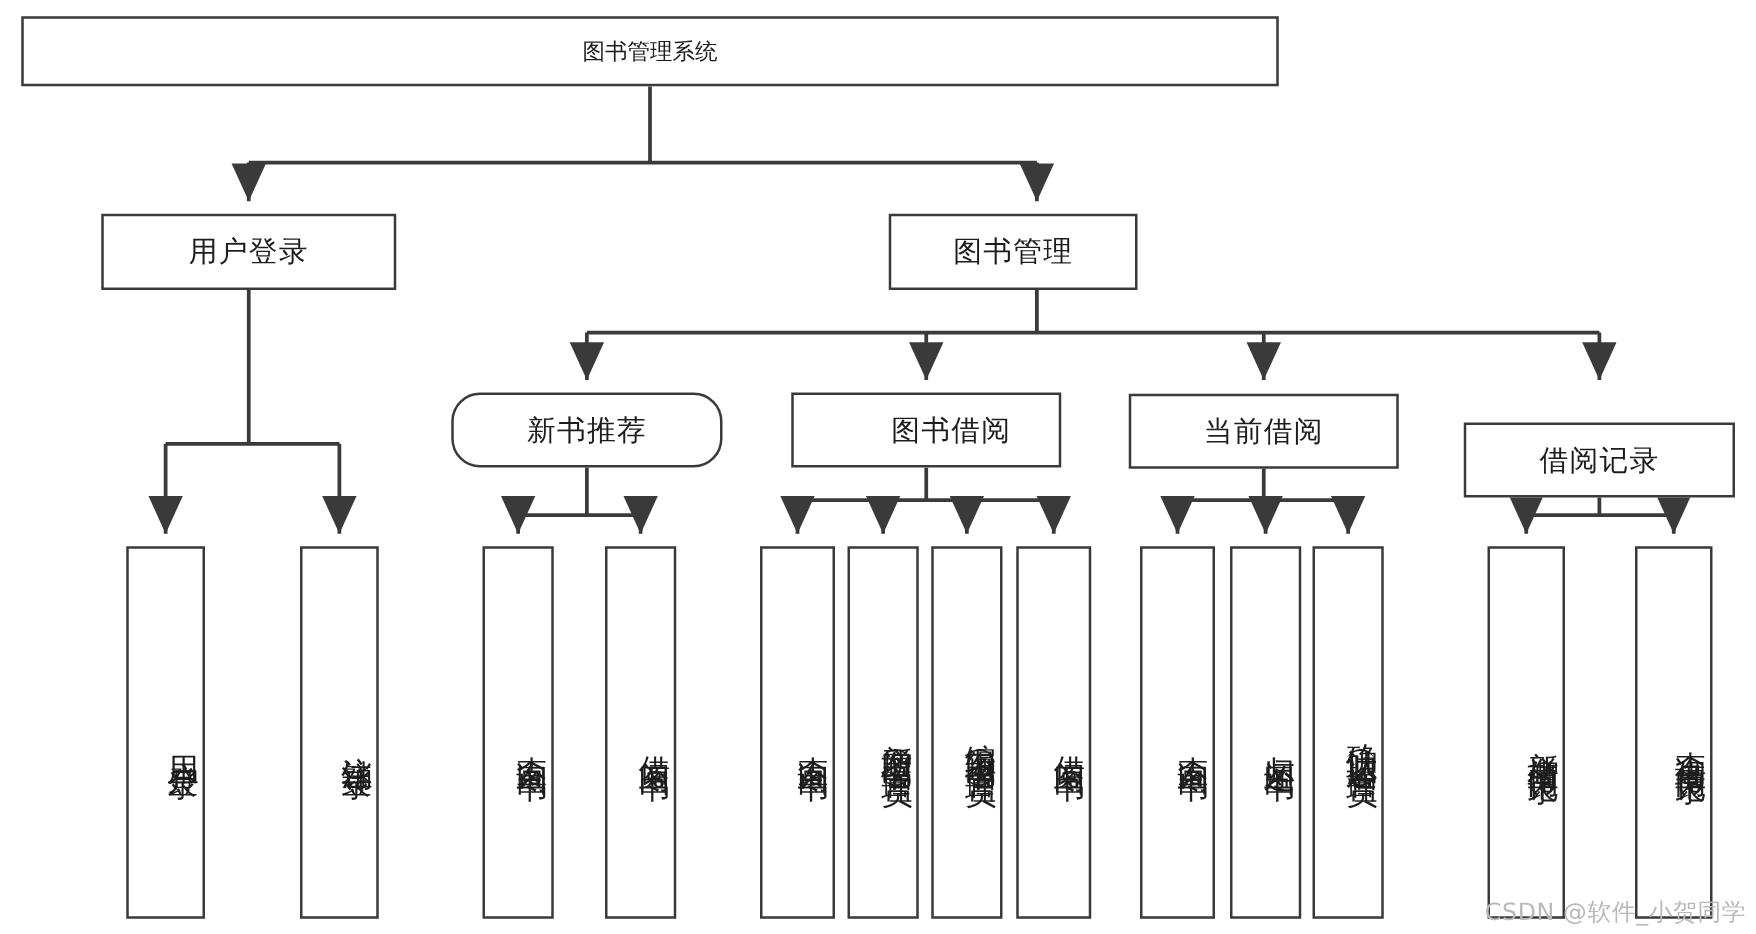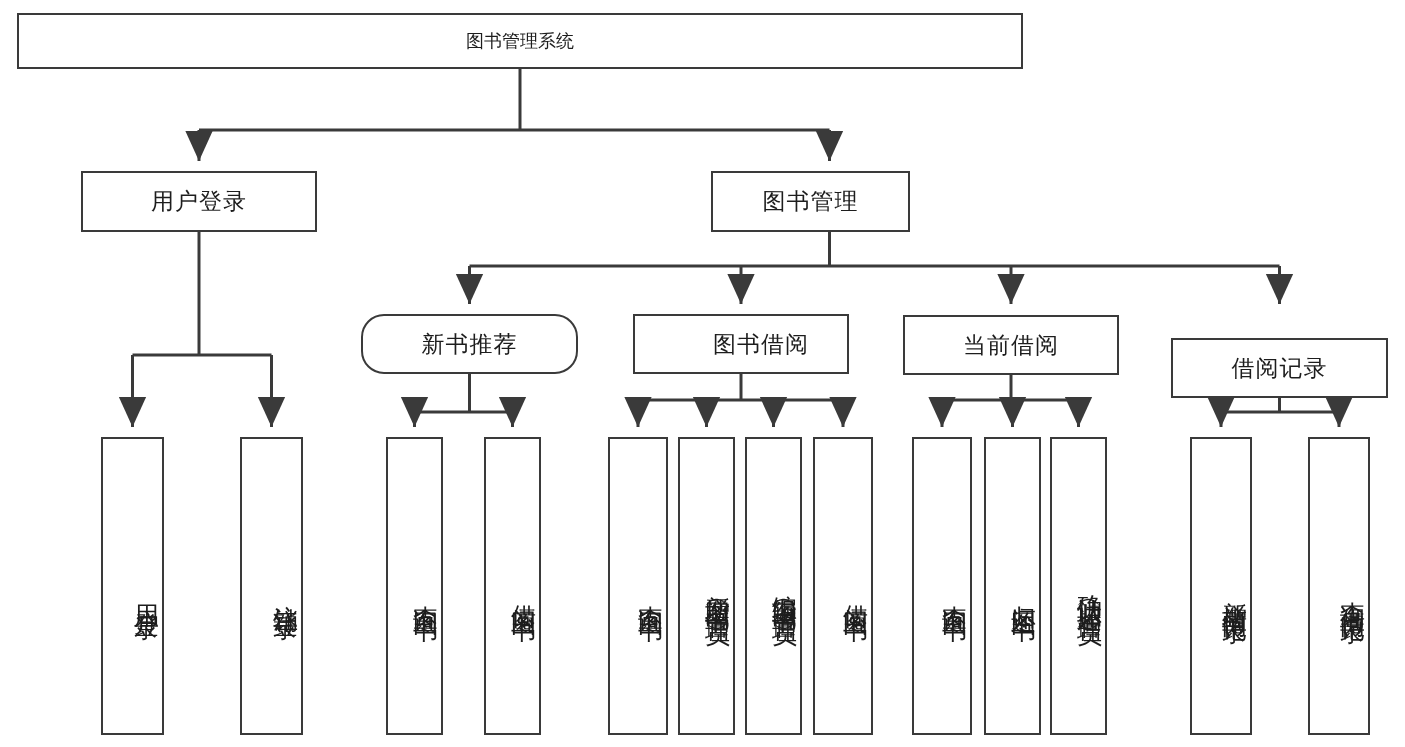--- a/index.html
+++ b/index.html
@@ -168,13 +168,14 @@
         <span class="lbl">确认归还（管理员）</span>
       </div>
       <div class="node leaf" style="left: 1190px; top: 437px; width: 62px; height: 298px;">
         <span class="lbl">新增借阅记录</span>
       </div>
       <div class="node leaf" style="left: 1308px; top: 437px; width: 62px; height: 298px;">
         <span class="lbl">查询借阅记录</span>
       </div>
     </div>
 
+  <div class="watermark">CSDN @软件_小贺同学</div>
 </div>
 
 </body></html>

